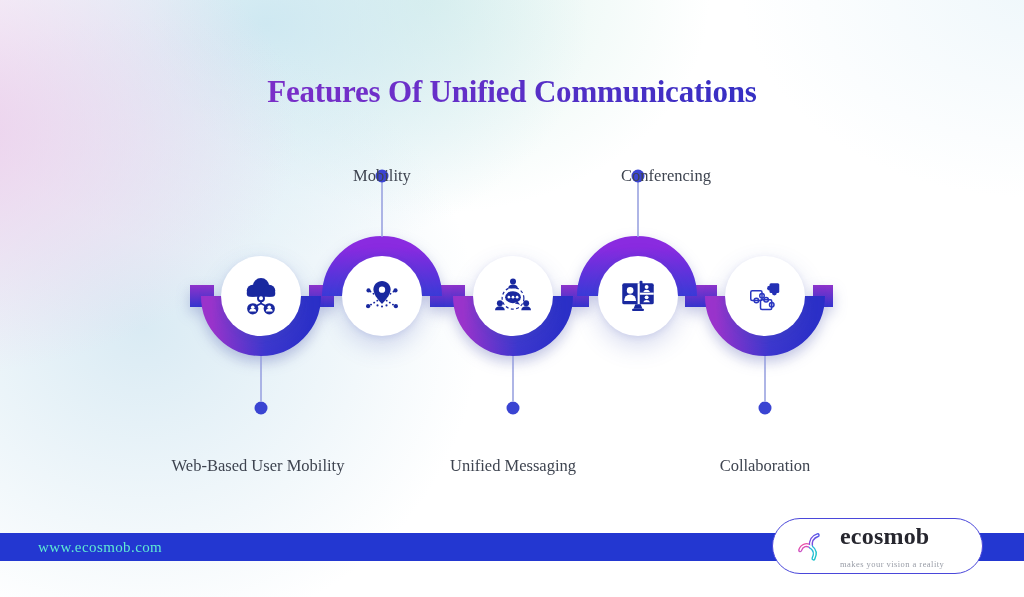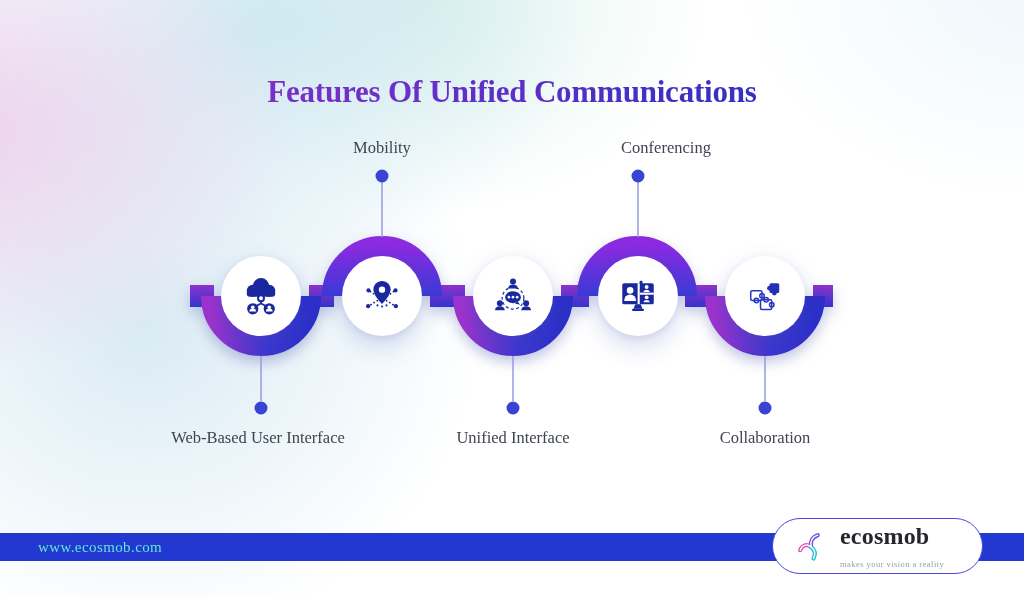--- a/index.html
+++ b/index.html
@@ -20,21 +20,21 @@
     -webkit-background-clip:text;background-clip:text;color:transparent;
   }
   .ribbon-svg{position:absolute;left:0;top:0;}
   .arcs{filter:drop-shadow(0 6px 7px rgba(55,65,160,.28));}
   .feature-circle{
     position:absolute;top:256px;width:80px;height:80px;border-radius:50%;background:#fff;
     box-shadow:0 10px 24px rgba(70,85,180,.22), 0 2px 6px rgba(70,85,180,.12);
     display:flex;align-items:center;justify-content:center;
   }
   .label{
-    position:absolute;text-align:center;color:#3e4450;font-size:16.5px;line-height:1.5;
+    position:absolute;text-align:center;color:#3e4450;font-size:16.5px;line-height:1.5;margin-top:28px;
   }
   .footer-bar{
     position:absolute;left:0;top:533px;width:100%;height:28px;background:#2337D1;
   }
   .website{
     position:absolute;left:38px;top:0;height:28px;line-height:28px;color:#5eead4;
     font-size:15px;letter-spacing:.4px;
   }
   .logo-pill{
     position:absolute;left:772px;top:518px;width:211px;height:56px;border-radius:29px;
@@ -189,23 +189,23 @@
         <circle cx="41" cy="43.5" r="3"></circle>
       </g>
       <g fill="#2430b5">
         <rect x="38" y="15" width="13" height="13" rx="2"></rect>
         <circle cx="38" cy="21.5" r="3.2"></circle>
         <circle cx="44.5" cy="28" r="3.2"></circle>
       </g>
     </svg>
   </div>
 
-  <div class="label" style="left:168px;top:426px;width:180px">Web-Based User Interface</div>
+  <div class="label" style="left:168px;top:426px;width:180px">Web-Based User Mobility</div>
   <div class="label" style="left:302px;top:136px;width:160px">Mobility</div>
-  <div class="label" style="left:403px;top:426px;width:220px">Unified Interface</div>
+  <div class="label" style="left:403px;top:426px;width:220px">Unified Messaging</div>
   <div class="label" style="left:576px;top:136px;width:180px">Conferencing</div>
   <div class="label" style="left:675px;top:426px;width:180px">Collaboration</div>
 
   <div class="footer-bar">
     <span class="website">www.ecosmob.com</span>
   </div>
 
   <div class="logo-pill">
     <svg width="40" height="40" viewBox="0 0 48 48">
       <defs>

